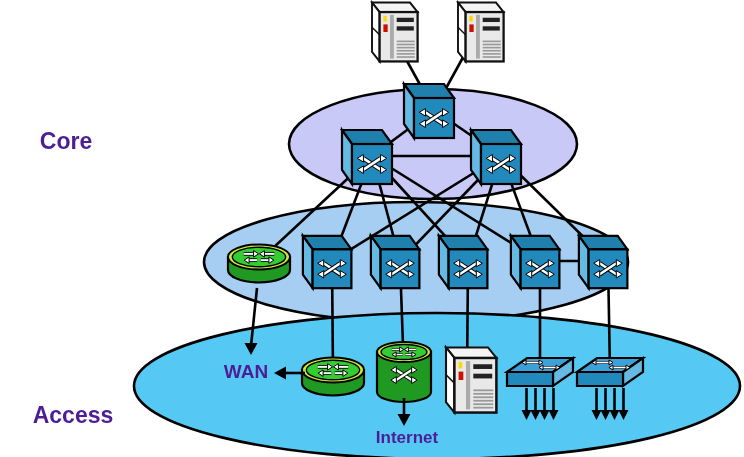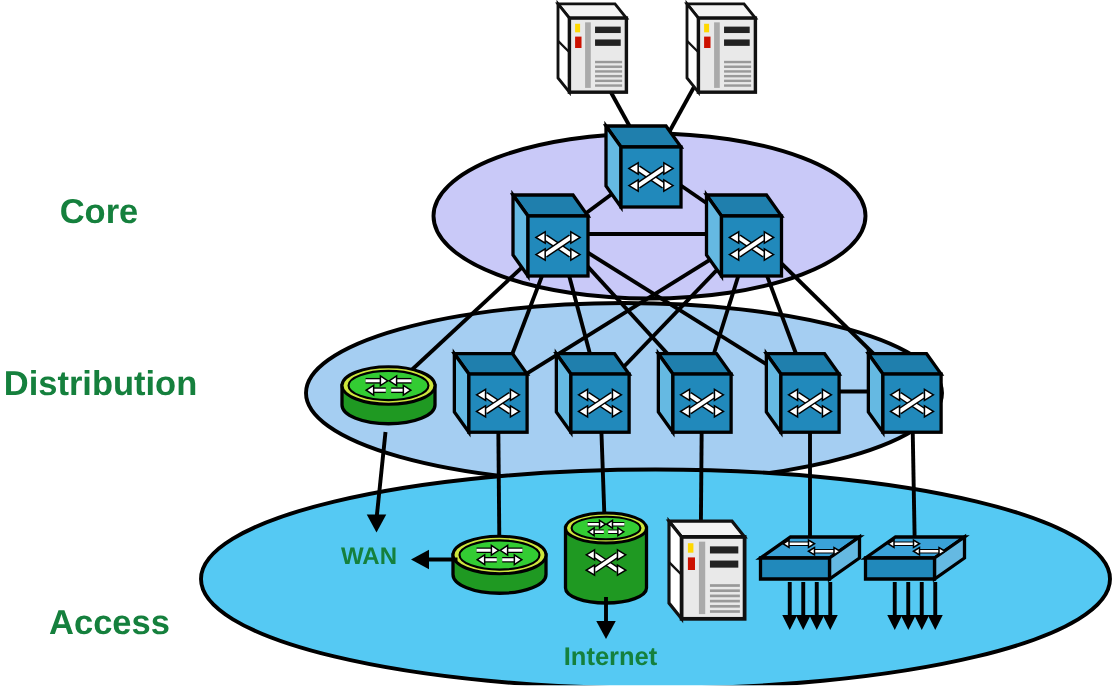--- a/index.html
+++ b/index.html
@@ -1,22 +1,22 @@
 <!DOCTYPE html>
 <html><head>
 <meta charset="utf-8">
 <style>
   html,body{margin:0;padding:0;background:#fff;}
   .stage{position:relative;width:744px;height:457px;background:#fff;overflow:hidden;
          font-family:"Liberation Sans",sans-serif;}
   .stage svg{position:absolute;left:0;top:0;}
-  .lbl{position:absolute;transform:translate(-50%,-50%);font-weight:bold;color:#15803d;
+  .lbl{position:absolute;transform:translate(-50%,-50%);font-weight:bold;color:#4c1d95;
        white-space:nowrap;user-select:none;}
   .layer-lbl{font-size:23px;}
-  .wan-lbl{font-size:16px;}
+  .wan-lbl{font-size:19px;}
   .internet-lbl{font-size:17px;}
 </style>
 </head>
 <body>
 
 <div class="stage">
   <svg id="diagram" width="744" height="457" viewBox="0 0 744 457">
       <ellipse cx="433" cy="144" rx="144" ry="55" fill="#c9c9f8" stroke="#000000" stroke-width="2.6"></ellipse>
       <ellipse cx="416" cy="262" rx="212" ry="60" fill="#a5cef2" stroke="#000000" stroke-width="2.6"></ellipse>
       <ellipse cx="437" cy="386" rx="303" ry="73" fill="#55c9f3" stroke="#000000" stroke-width="2.6"></ellipse>
@@ -343,17 +343,16 @@
           <polygon points="274,373 286,366.5 286,379.5" fill="#000"></polygon>
         </g>
         <g>
           <line x1="404" y1="398" x2="404" y2="417" stroke="#000" stroke-width="2.6"></line>
           <polygon points="404,426 397.5,414 410.5,414" fill="#000"></polygon>
         </g>
       </g>
     </svg>
 
   <div class="lbl layer-lbl" style="left:66px;top:141px;">Core</div>
-  <div class="lbl layer-lbl" style="left:67px;top:256px;">Distribution</div>
   <div class="lbl layer-lbl" style="left:73px;top:379px;margin-top:36px;">Access</div>
   <div class="lbl wan-lbl" style="left:246px;top:372px;">WAN</div>
   <div class="lbl internet-lbl" style="left:407px;top:438px;">Internet</div>
 </div>
 
 </body></html>

